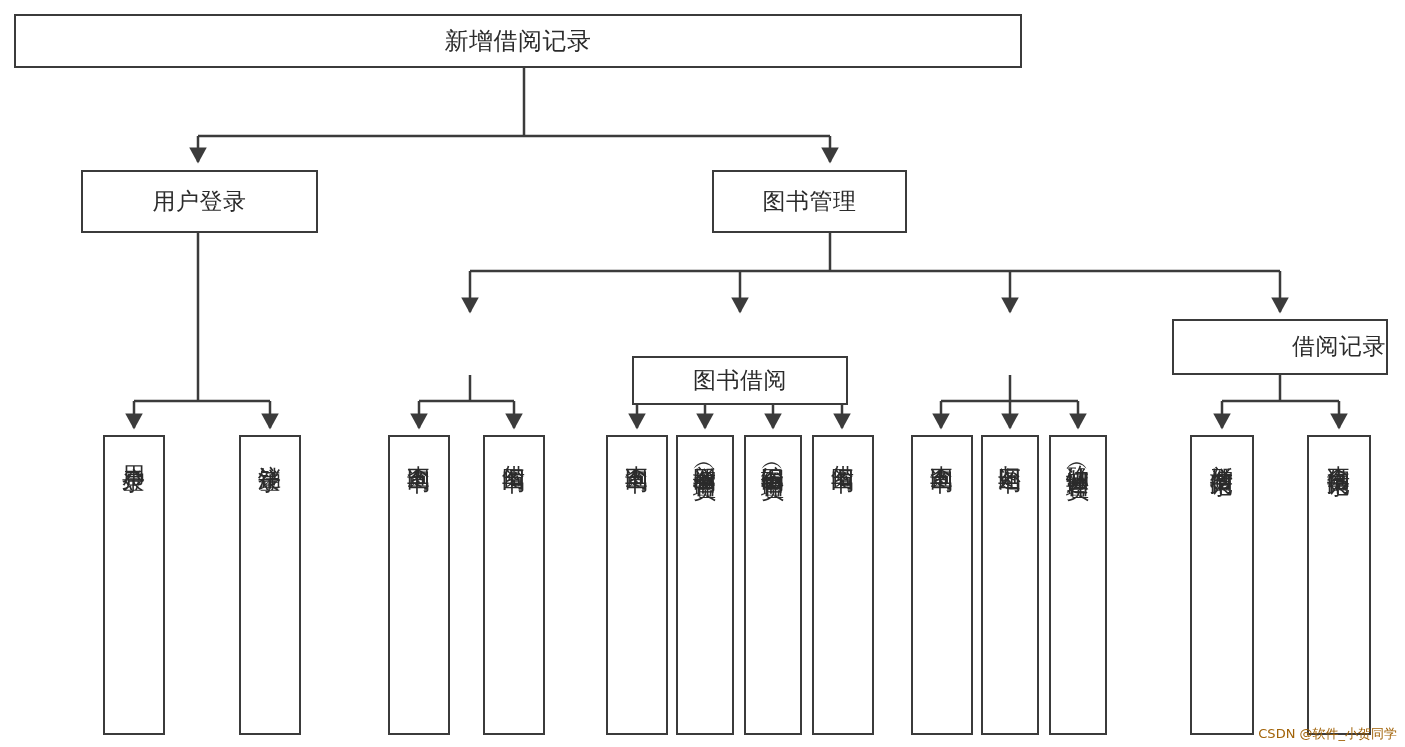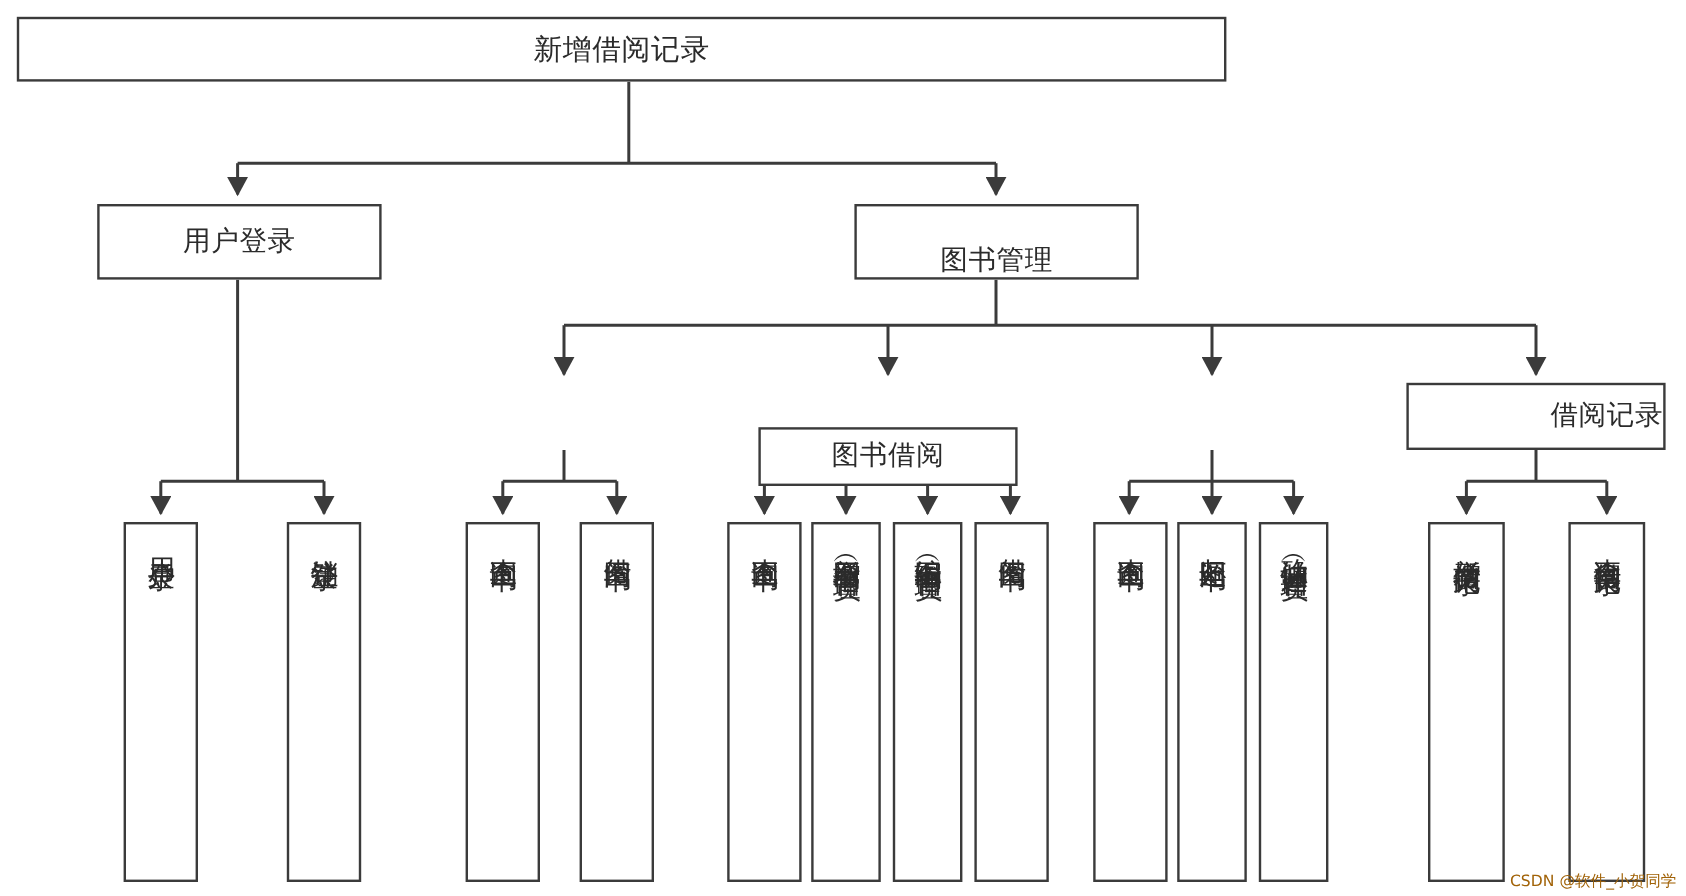--- a/index.html
+++ b/index.html
@@ -133,21 +133,21 @@
   </svg>
 
   <div class="node horiz root" style="left:14px; top:14px; width:1008px; height:54px;">
     <span class="label">新增借阅记录</span>
   </div>
 
   <div class="node horiz" style="left:81px; top:170px; width:237px; height:63px;">
     <span class="label">用户登录</span>
   </div>
 
-  <div class="node horiz" style="left:712px; top:170px; width:237px; height:63px;align-items:flex-end;">
+  <div class="node horiz" style="left:712px; top:170px; width:195px; height:63px;">
     <span class="label">图书管理</span>
   </div>
 
 
   <div class="node horiz" style="left:632px; top:319px; width:216px; height:49px;margin-top:37px;">
     <span class="label">图书借阅</span>
   </div>
 
 
   <div class="node horiz" style="left:1172px; top:319px; width:216px; height:56px;justify-content:flex-end;">

